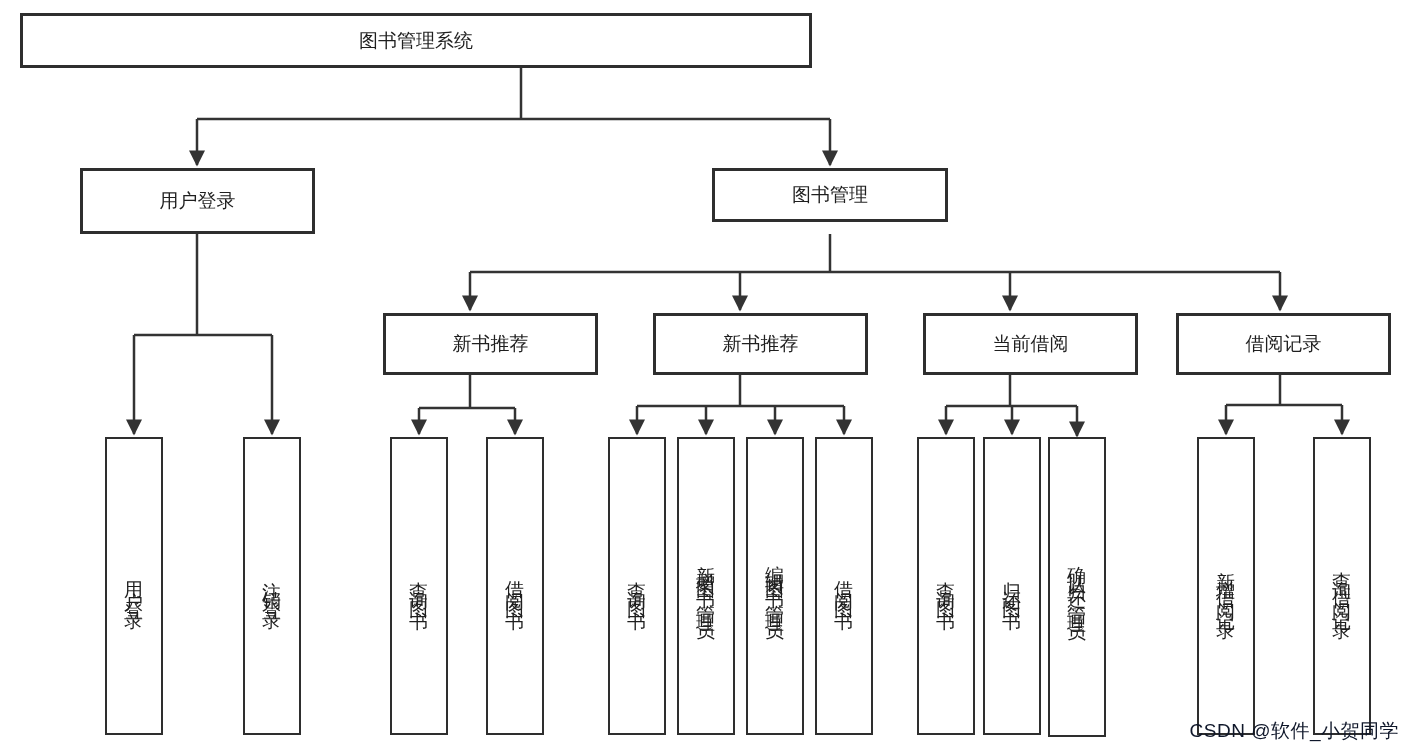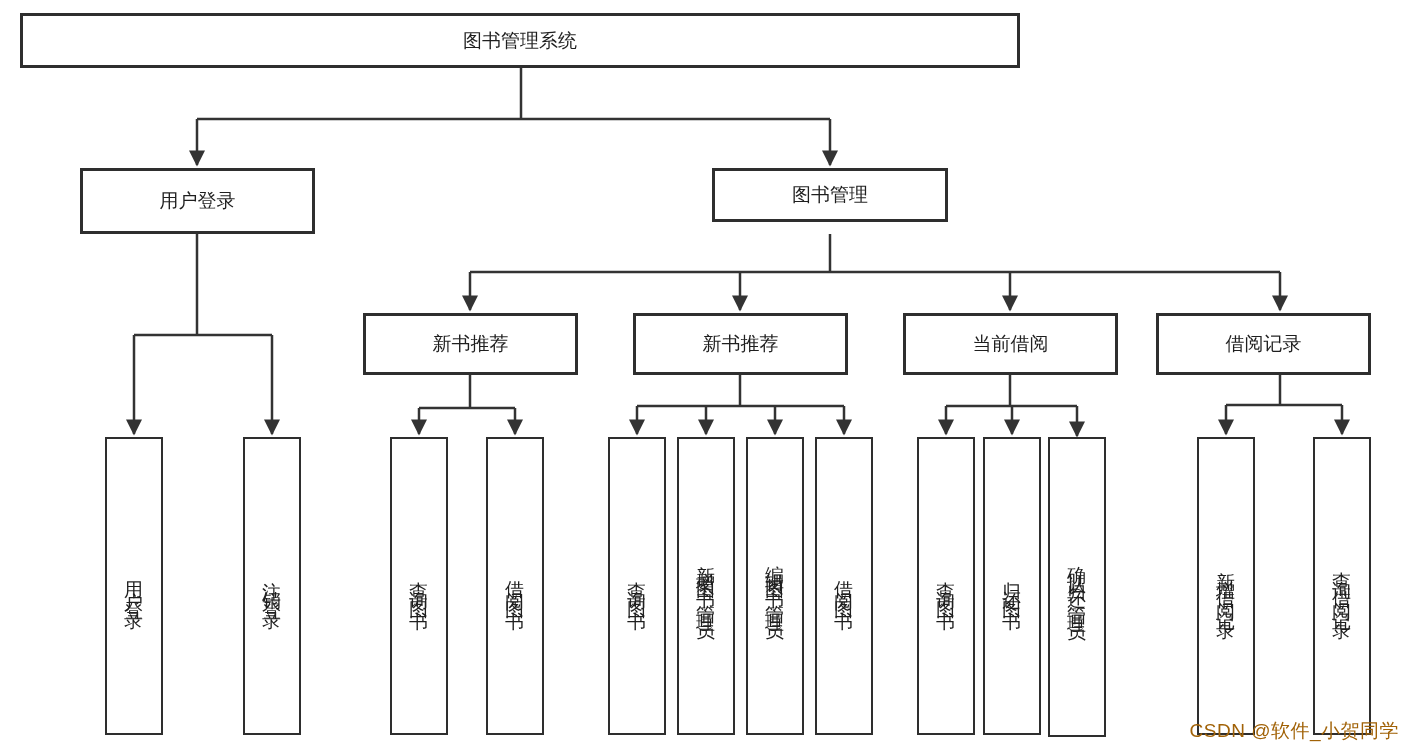--- a/index.html
+++ b/index.html
@@ -28,24 +28,24 @@
     border: 3px solid #2e2e2e;
     background: #ffffff;
     display: flex;
     align-items: center;
     justify-content: center;
     font-size: 19px;
     color: #1f1f1f;
     white-space: nowrap;
   }
   
-  .n-root  { left: 20px;  top: 13px;  width: 1000px; height: 55px; }
+  .n-root  { left: 20px;  top: 13px;  width: 792px; height: 55px; }
   .n-login { left: 80px;  top: 168px; width: 235px;  height: 66px; }
   .n-mgmt  { left: 712px; top: 168px; width: 236px;  height: 54px; }
-  .lvl3    { top: 313px; width: 215px; height: 62px; }
+  .lvl3    { top: 313px; width: 215px; height: 62px; margin-left: 20px; }
   .n-rec   { left: 363px; }
   .n-bor   { left: 633px; }
   .n-cur   { left: 903px; }
   .n-hist  { left: 1156px; }
   
   .leaf {
     top: 437px;
     width: 58px;
     height: 298px;
     border-width: 2.5px;
@@ -68,21 +68,21 @@
   .lf10 { left: 983px; }
   .lf11 { left: 1048px; height: 300px; }
   .lf12 { left: 1197px; }
   .lf13 { left: 1313px; }
   .leaf.long .vtext { letter-spacing: 8px; }
   .watermark {
     position: absolute;
     right: 6px;
     bottom: 3px;
     font-size: 19px;
-    color: #a16207;
+    color: #0f172a;
     letter-spacing: 0.5px;
   }
 </style>
 </head>
 <body>
 
 <div class="canvas">
 
   <svg class="connectors" viewBox="0 0 1405 747" xmlns="http://www.w3.org/2000/svg">
     <defs>

